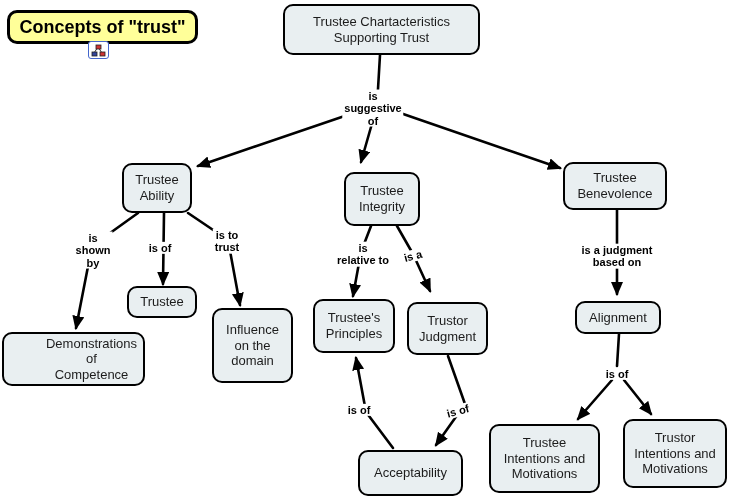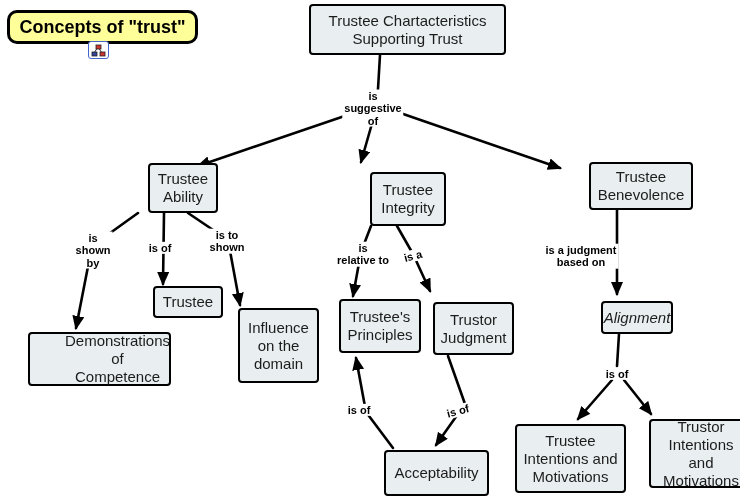--- a/index.html
+++ b/index.html
@@ -17,26 +17,25 @@
     stroke-width:2.6; stroke-linecap:round; stroke-linejoin:round;
   }
   svg.links .ah { fill: var(--line, #000000); }
 
   .node {
     position:absolute;
     display:flex; align-items:center; justify-content:center;
     text-align:center; white-space:pre-line;
     background: var(--node-fill, #e9eff1);
     border: 2.5px solid var(--node-border, #000000);
-    border-radius: 4px;
+    border-radius: 10px;
     color:#1c1c1c;
-    font-size:15px; line-height:1.2;
+    font-size:13px; line-height:1.2;
     box-sizing:border-box;
     padding:2px 4px;
-    margin-left:26px;
   }
 
   .title-node {
     position:absolute;
     left:7px; top:10px; width:191px; height:34px;
     display:flex; align-items:center; justify-content:center;
     background: var(--title-fill, #ffff99);
     border: 3px solid #000;
     border-radius: 10px;
     font-weight:bold; font-size:18px; color:#000;
@@ -136,49 +135,49 @@
 domain</div>
 
   <div class="node" style="left:313px; top:299px; width:82px; height:54px;text-align:center;">Trustee's
 Principles</div>
 
   <div class="node" style="left:407px; top:302px; width:81px; height:53px;">Trustor
 Judgment</div>
 
   <div class="node" style="left:358px; top:450px; width:105px; height:46px;">Acceptability</div>
 
-  <div class="node" style="left:575px; top:301px; width:72px; height:33px;font-style:italic;">Alignment</div>
+  <div class="node" style="left:575px; top:301px; width:86px; height:33px;">Alignment</div>
 
   <div class="node" style="left:489px; top:424px; width:111px; height:69px;">Trustee
 Intentions and
 Motivations</div>
 
   <div class="node" style="left:623px; top:419px; width:104px; height:69px;">Trustor
 Intentions and
 Motivations</div>
 
   <div class="link-label" style="left:373px; top:108px;">is
 suggestive
 of</div>
 
   <div class="link-label" style="left:93px; top:250px;">is
 shown
 by</div>
 
   <div class="link-label" style="left:160px; top:248px;">is of</div>
 
   <div class="link-label" style="left:227px; top:241px;">is to
-shown</div>
+trust</div>
 
   <div class="link-label" style="left:363px; top:254px;">is
 relative to</div>
 
   <div class="link-label rot" style="left:413px; top:256px;">is a</div>
 
-  <div class="link-label" style="left:581px; top:256px;">is a judgment
+  <div class="link-label" style="left:617px; top:256px;">is a judgment
 based on</div>
 
   <div class="link-label" style="left:617px; top:374px;">is of</div>
 
   <div class="link-label" style="left:359px; top:410px;">is of</div>
 
   <div class="link-label rot" style="left:458px; top:411px;">is of</div>
 
 </div>
 

